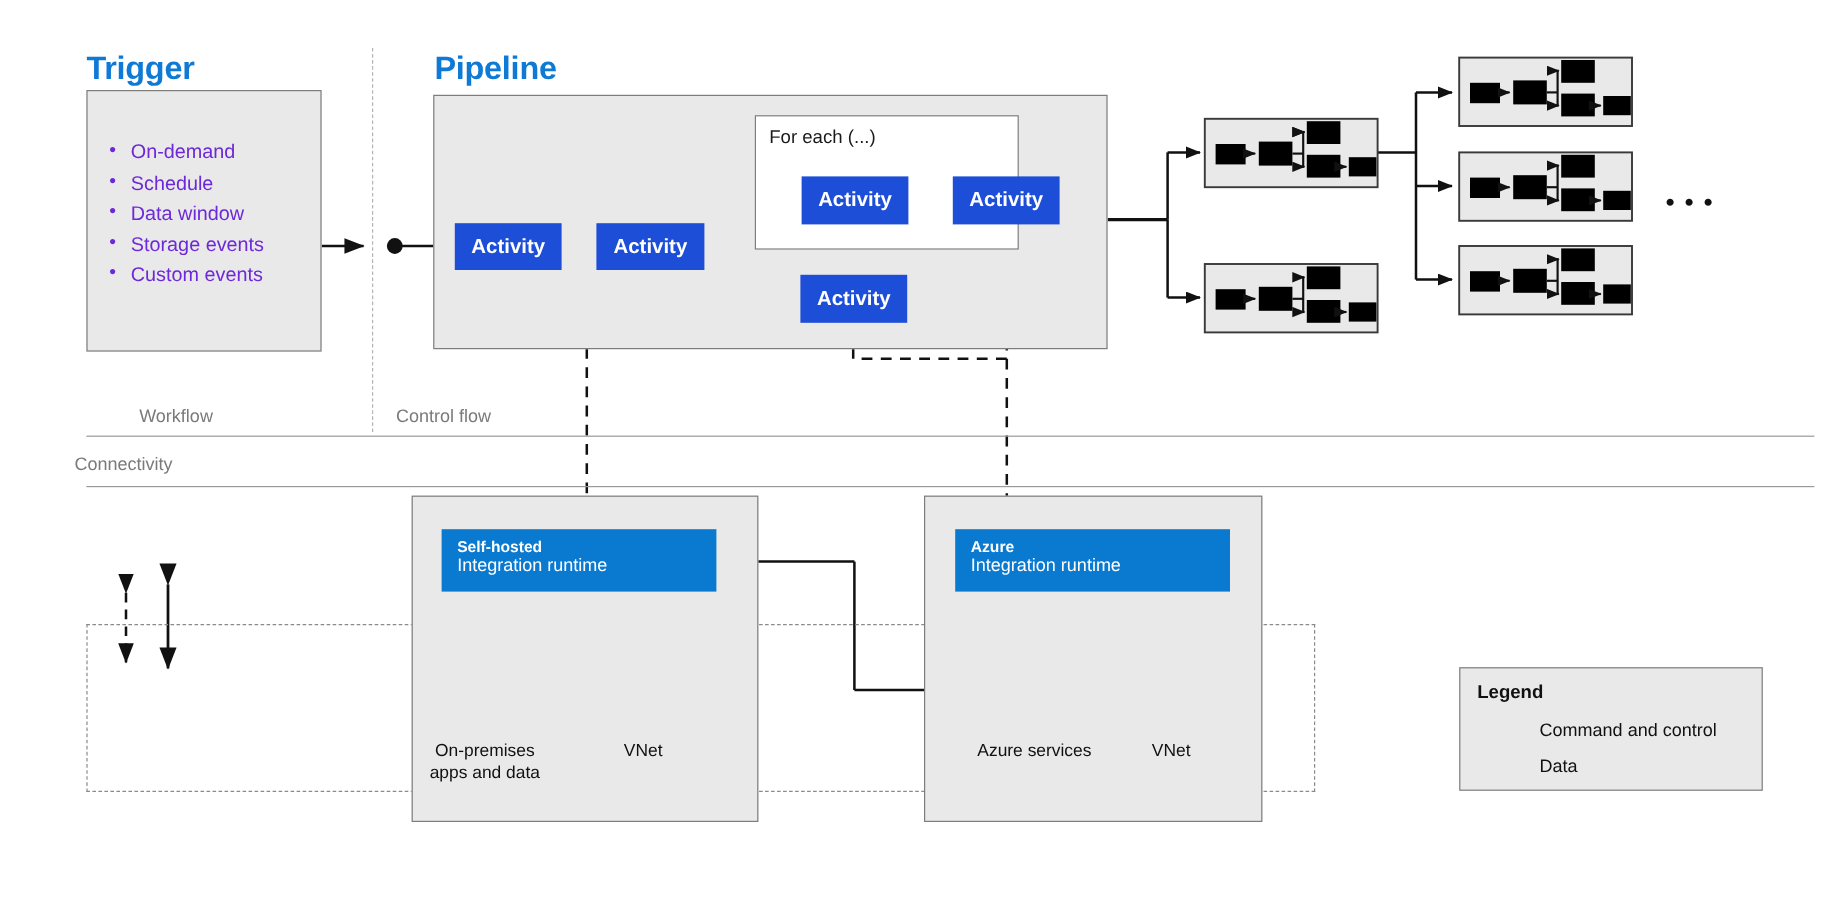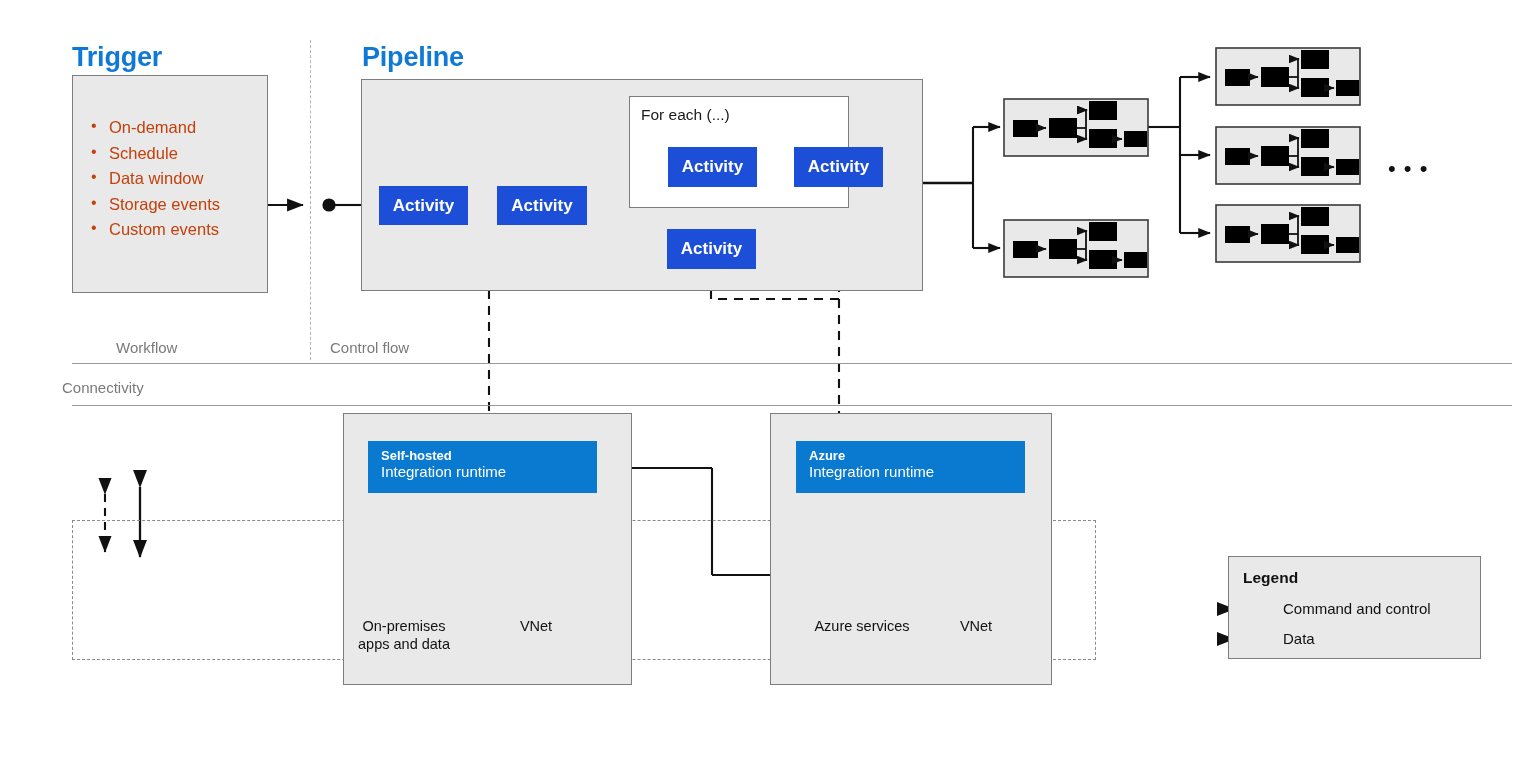--- a/index.html
+++ b/index.html
@@ -46,21 +46,21 @@
   .white-panel {
     background: #ffffff;
     border: 1.5px solid #7d7d7d;
   }
 
   
   .bullets {
     list-style: none;
     margin: 0; padding: 0;
     font-size: 16.5px;
-    color: #c2410c;
+    color: #6d28d9;
   }
   .bullets li {
     position: relative;
     padding-left: 20px;
     margin-bottom: 6.5px;
     white-space: nowrap;
   }
   .bullets li::before {
     content: "•";
     position: absolute;
@@ -423,21 +423,21 @@
 
   <div class="abs ir-bar" style="left:796px; top:441px; width:229px; height:52px;">
     <div class="ir-title">Azure</div>
     <div class="ir-sub">Integration runtime</div>
   </div>
 
   <div class="abs icon-caption" style="left:800px; top:618px; width:124px;">Azure services</div>
 
   <div class="abs icon-caption" style="left:938px; top:618px; width:76px;">VNet</div>
 
-  <div class="abs gray-panel" style="left:1216px; top:556px; width:253px; height:103px;margin-left:12px;">
+  <div class="abs gray-panel" style="left:1216px; top:556px; width:253px; height:103px;">
     <div class="legend-title" style="margin:12px 0 0 14px;">Legend</div>
   </div>
 
   <div class="abs legend-text" style="left:1283px; top:600px;">Command and control</div>
 
   <div class="abs legend-text" style="left:1283px; top:630px;">Data</div>
 
 </div>
 
 </body></html>

